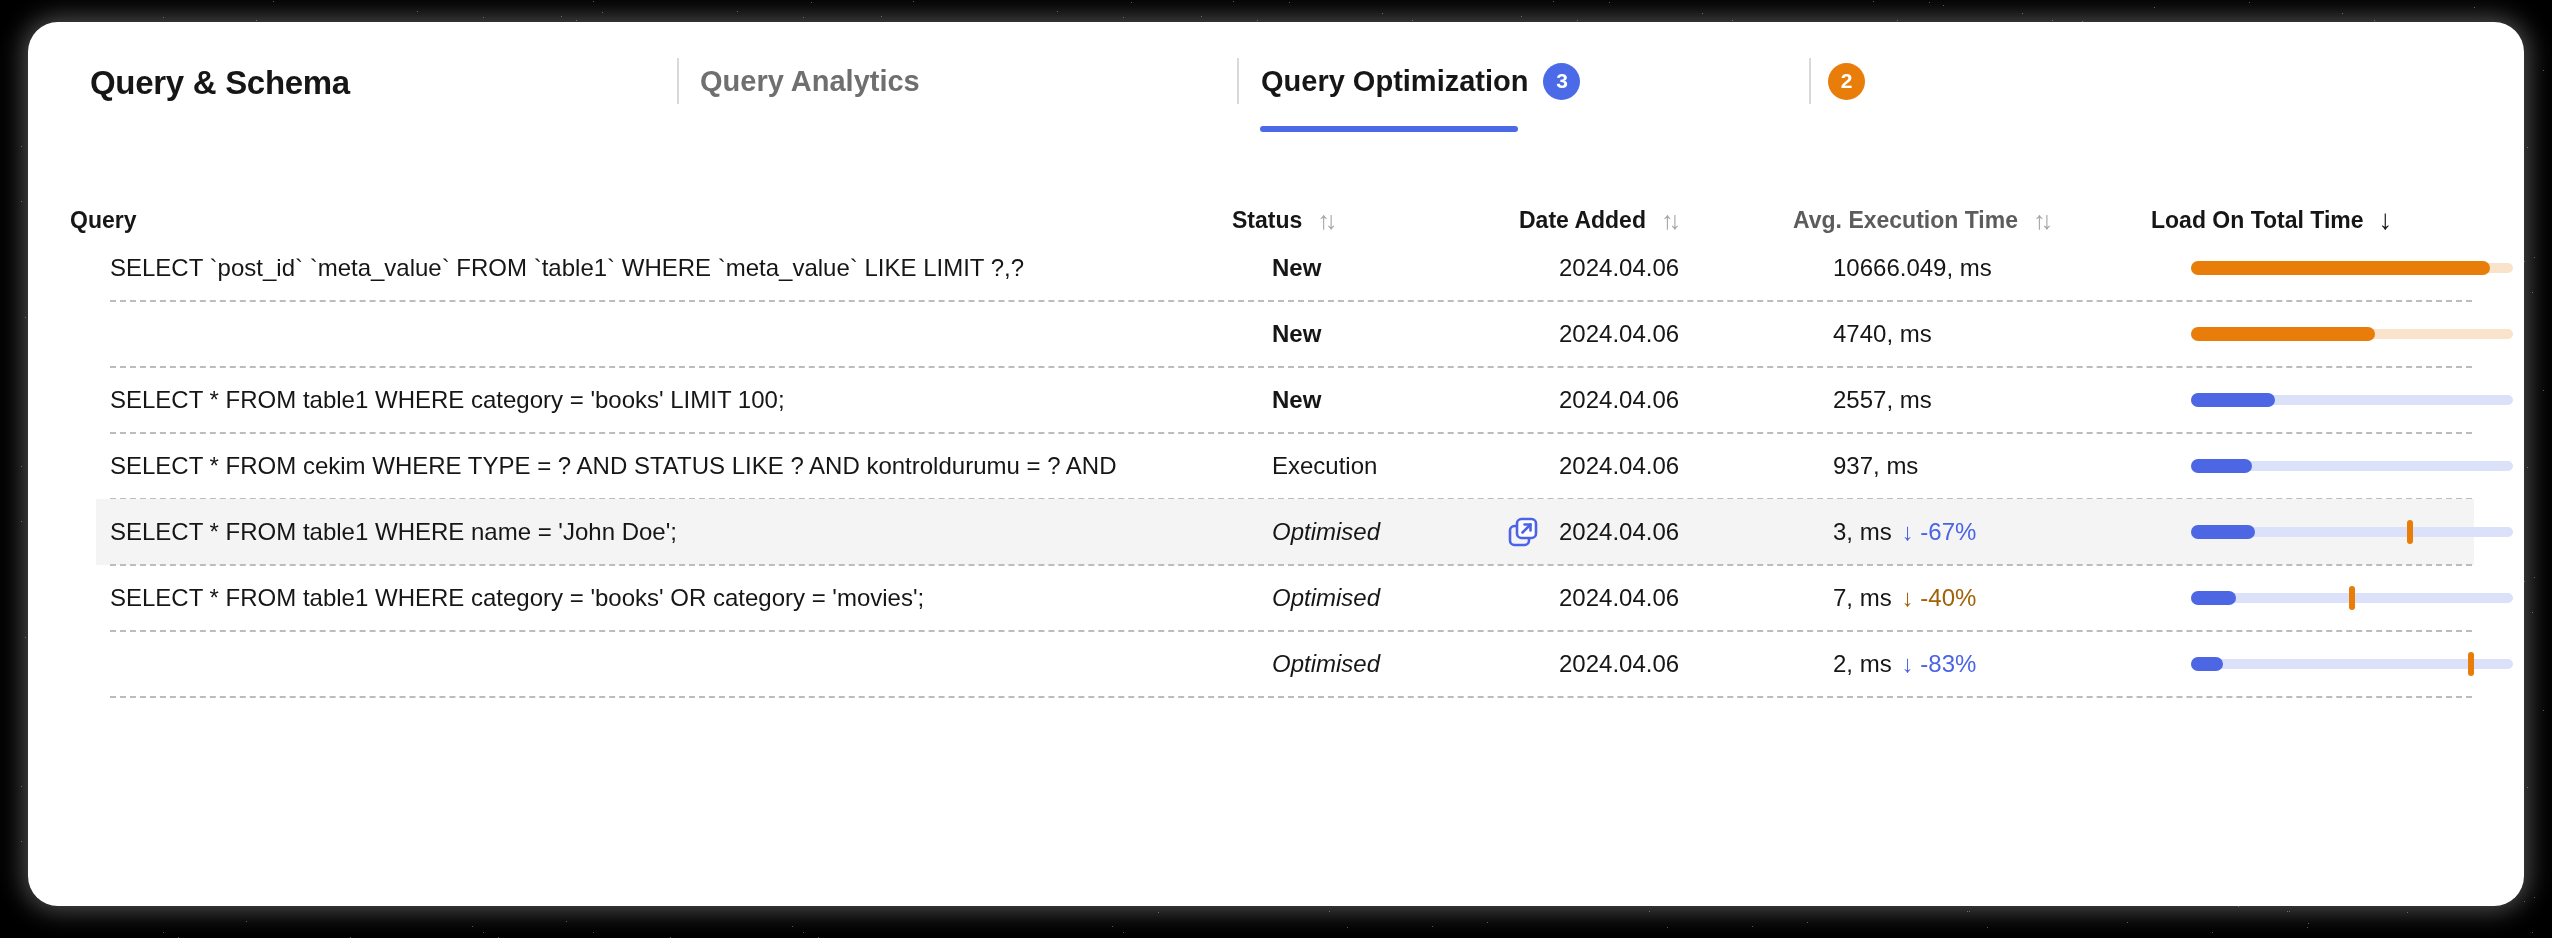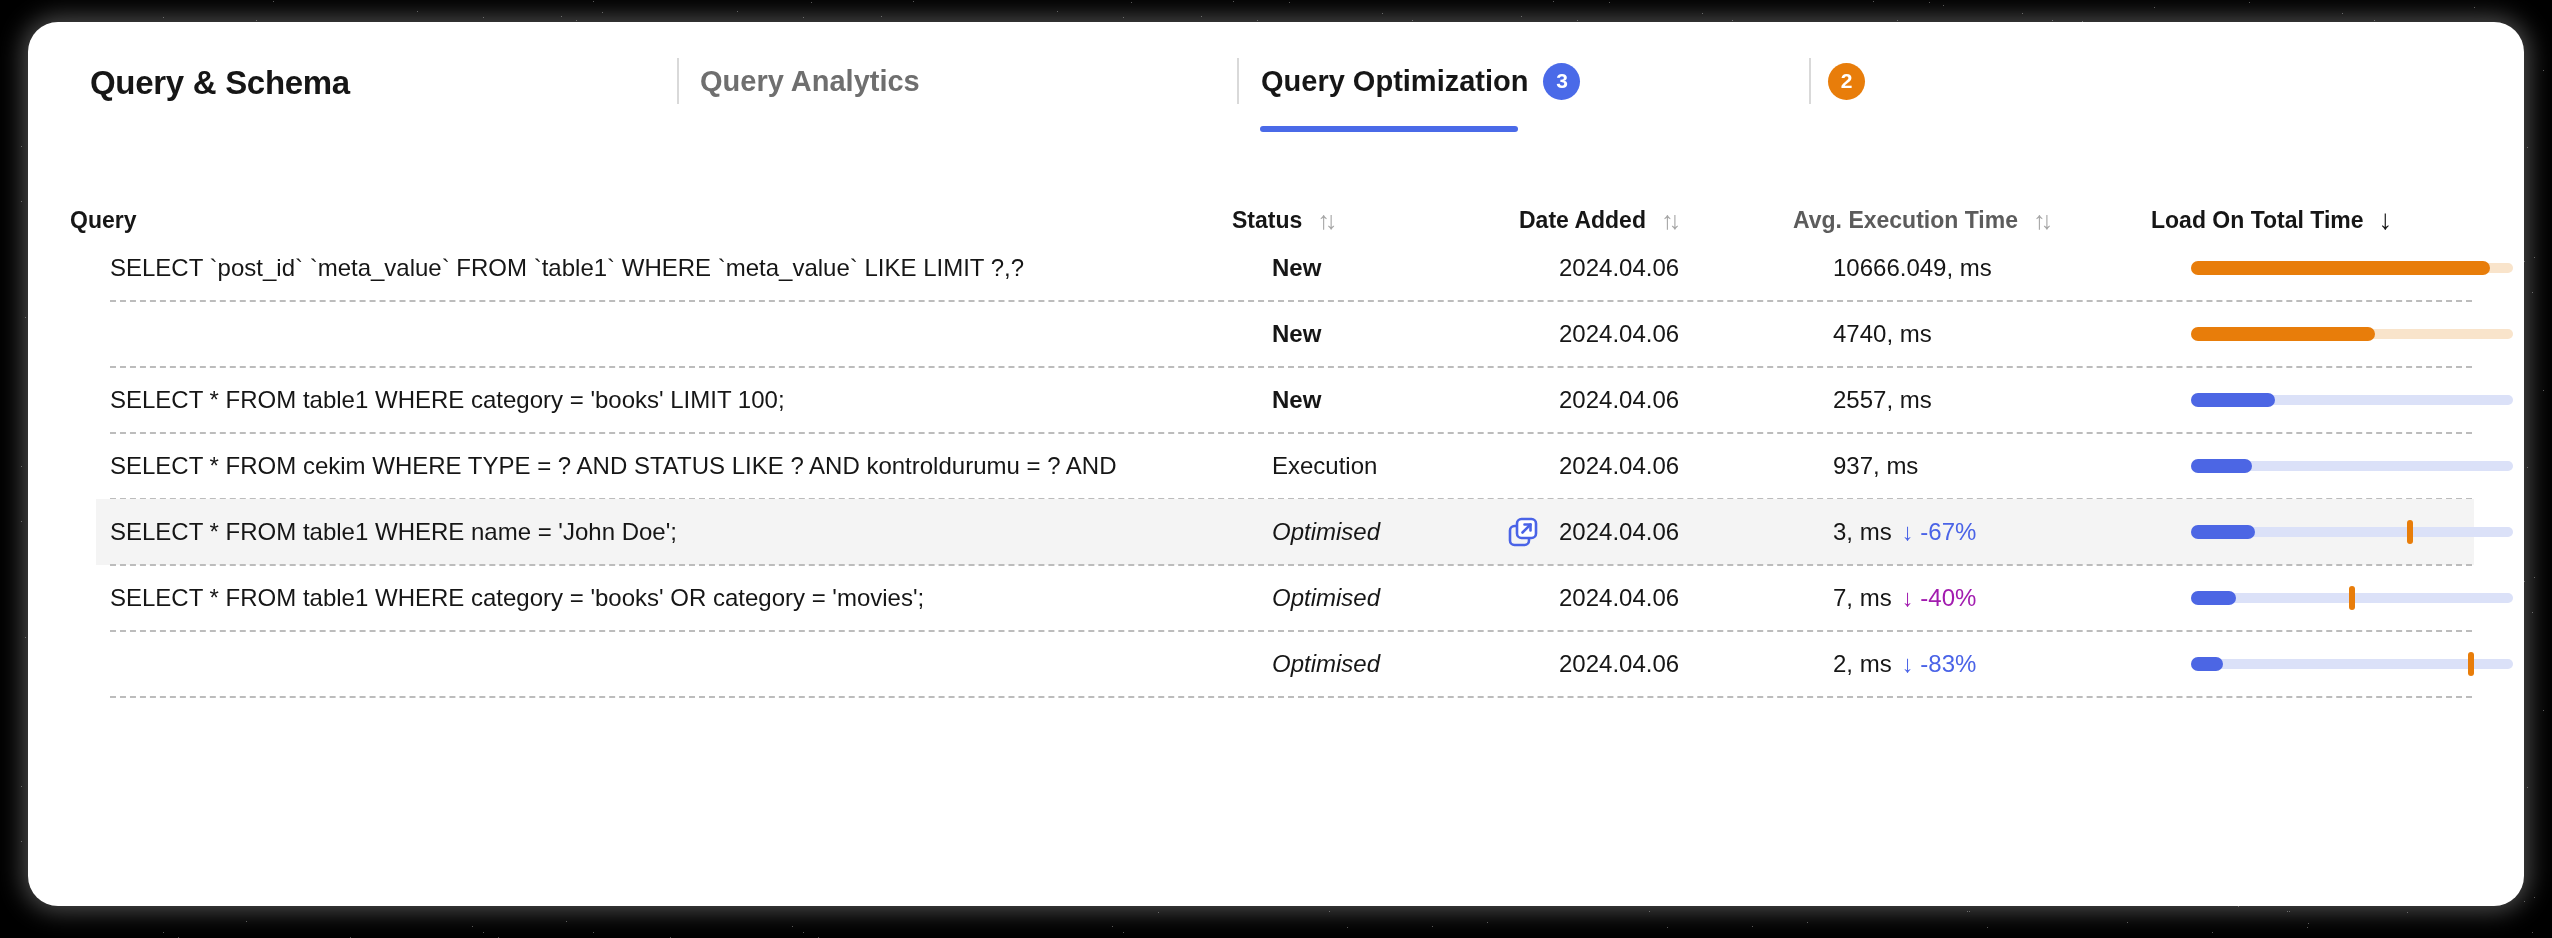--- a/index.html
+++ b/index.html
@@ -225,21 +225,21 @@
   </div>
       <div class="row">
 
     <div class="sep"></div>
     <div class="cell c-query">SELECT * FROM table1 WHERE category = 'books' OR category = 'movies';</div>
     <div class="cell c-status status status-optimised">Optimised</div>
 
     <div class="cell c-date">2024.04.06</div>
     <div class="cell c-time">
       <span class="time-val">7, ms</span>
-      <span class="delta" style="color: #a21caf;">↓ -40%</span>
+      <span class="delta" style="color: #a16207;">↓ -40%</span>
     </div>
     <div class="cell c-bar">
       <div class="bar-track" style="background: rgb(219, 225, 248);">
         <div class="bar-fill" style="width: 14%; background: rgb(76, 102, 228);"></div>
         <div class="bar-tick" style="left: 50%; background: rgb(232, 125, 10);"></div>
       </div>
     </div>
   </div>
       <div class="row">
 

